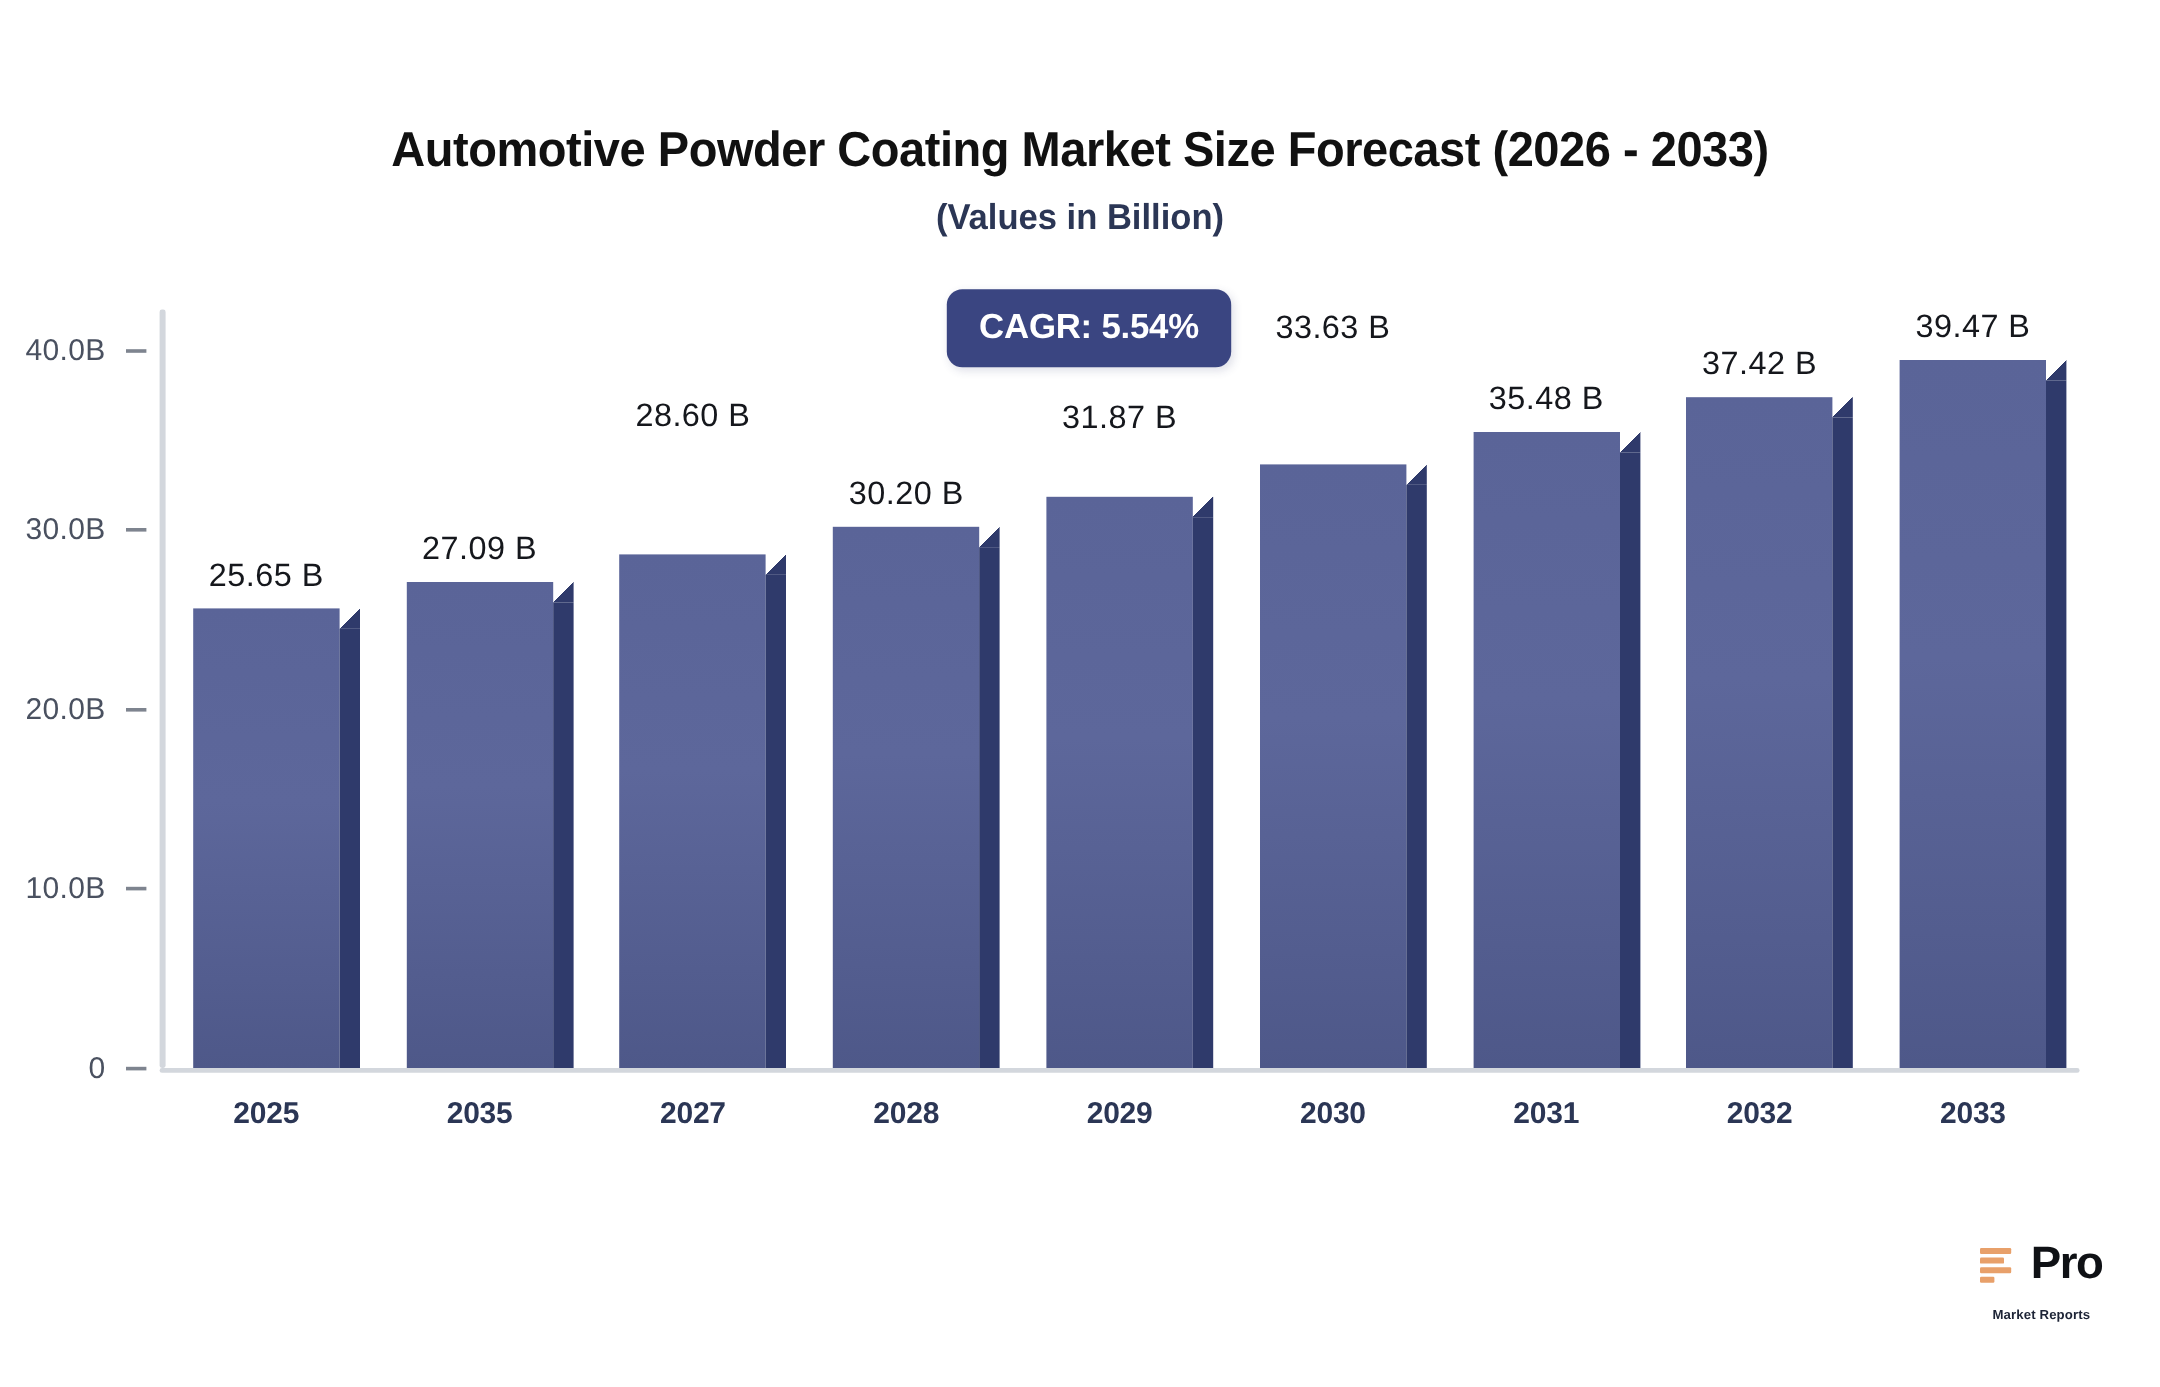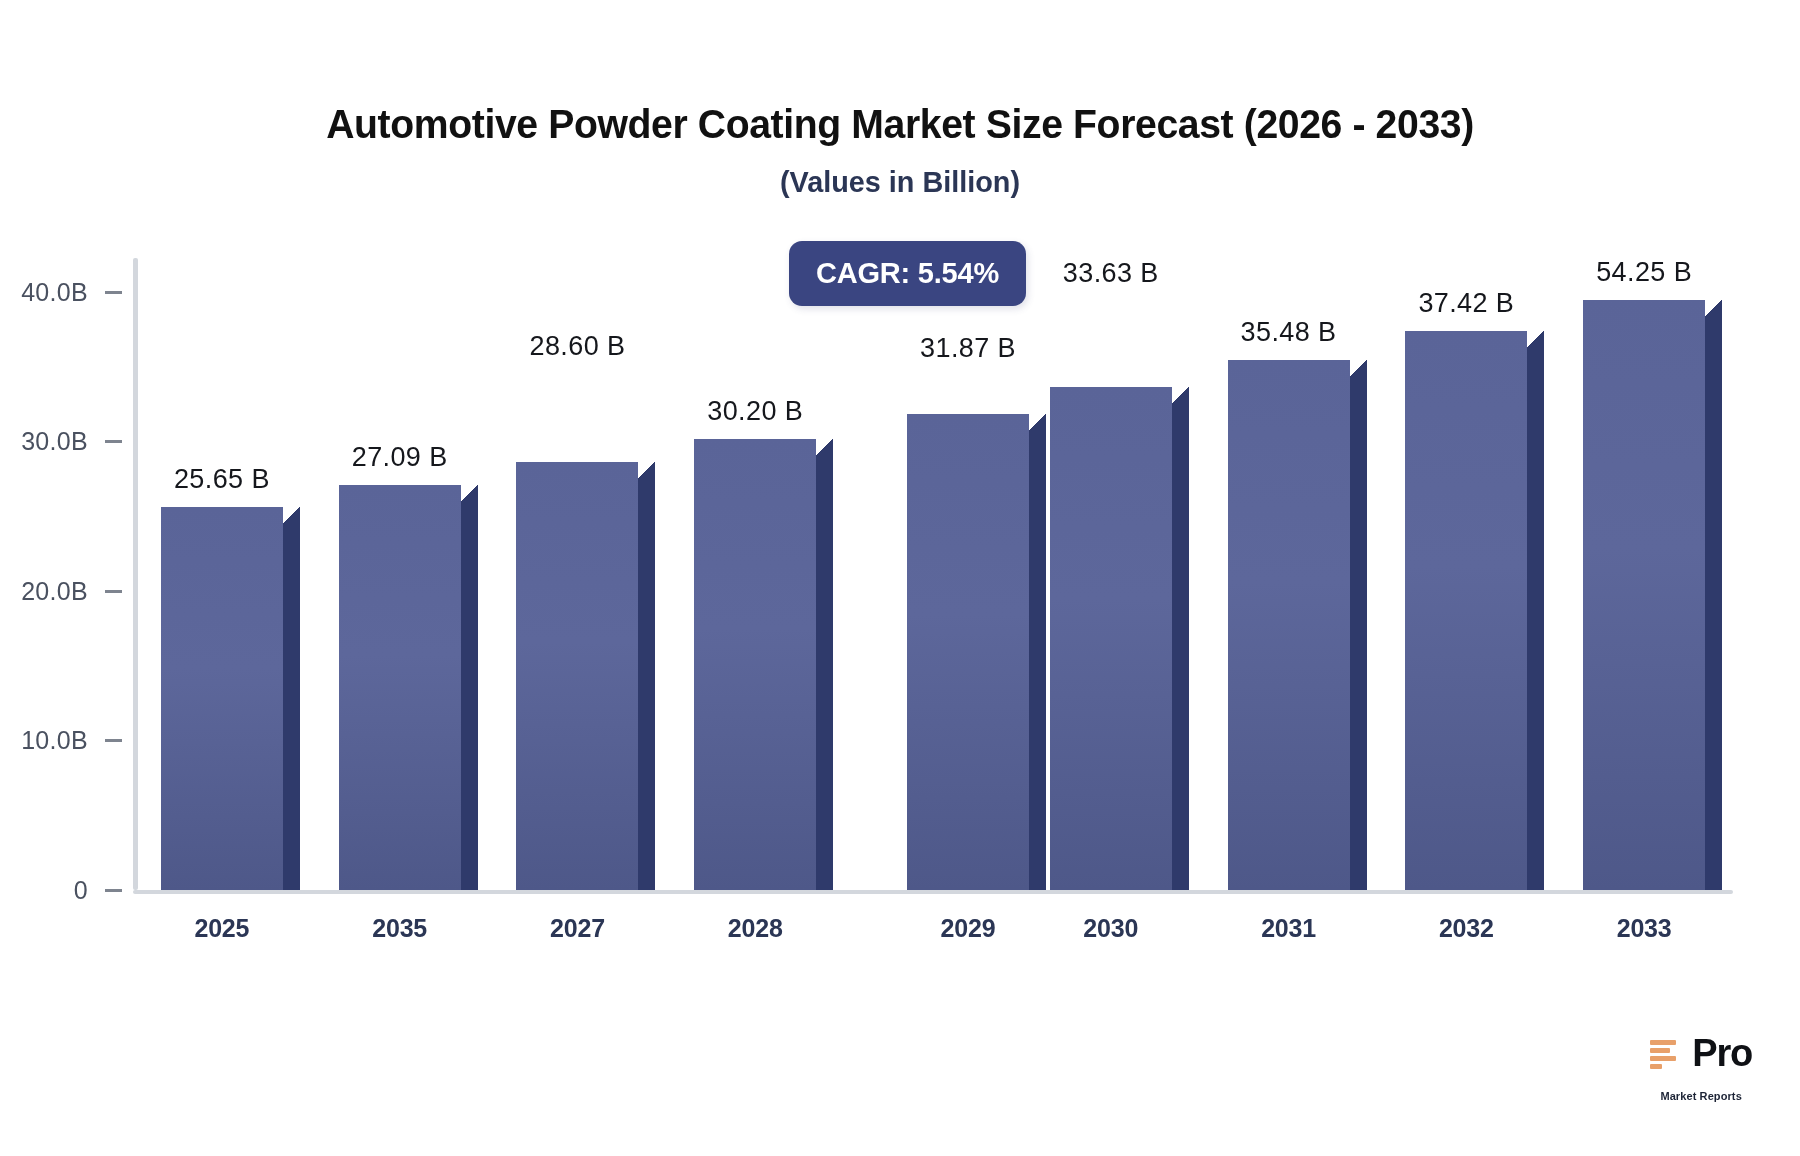--- a/index.html
+++ b/index.html
@@ -277,21 +277,21 @@
           <div class="bar-label">28.60 B</div>
           <div class="xlabel">2027</div>
         </div>
         <div class="bar-group" style="left: 561.222px; width: 122px; height: 451.49px;">
           <div class="bar-body" style="height: 451.49px;"></div>
           <div class="bar-side" style="left: 122px; height: 434.49px;"></div>
           <div class="bar-top" style="left: 122px; bottom: 434.49px; background: linear-gradient(to right bottom, rgba(255, 255, 255, 0) 49.5%, rgb(47, 58, 107) 50%);"></div>
           <div class="bar-label">30.20 B</div>
           <div class="xlabel">2028</div>
         </div>
-        <div class="bar-group" style="left: 739px; width: 122px; height: 514px; margin-left: 35px;">
+        <div class="bar-group" style="left: 739px; width: 122px; height: 514px;">
           <div class="bar-body" style="height: 476.457px;"></div>
           <div class="bar-side" style="left: 122px; height: 459.457px;"></div>
           <div class="bar-top" style="left: 122px; bottom: 459.457px; background: linear-gradient(to right bottom, rgba(255, 255, 255, 0) 49.5%, rgb(47, 58, 107) 50%);"></div>
           <div class="bar-label">31.87 B</div>
           <div class="xlabel">2029</div>
         </div>
         <div class="bar-group" style="left: 916.778px; width: 122px; height: 589px;">
           <div class="bar-body" style="height: 502.769px;"></div>
           <div class="bar-side" style="left: 122px; height: 485.769px;"></div>
           <div class="bar-top" style="left: 122px; bottom: 485.769px; background: linear-gradient(to right bottom, rgba(255, 255, 255, 0) 49.5%, rgb(47, 58, 107) 50%);"></div>
@@ -309,21 +309,21 @@
           <div class="bar-body" style="height: 559.429px;"></div>
           <div class="bar-side" style="left: 122px; height: 542.429px;"></div>
           <div class="bar-top" style="left: 122px; bottom: 542.429px; background: linear-gradient(to right bottom, rgba(255, 255, 255, 0) 49.5%, rgb(47, 58, 107) 50%);"></div>
           <div class="bar-label">37.42 B</div>
           <div class="xlabel">2032</div>
         </div>
         <div class="bar-group" style="left: 1450.11px; width: 122px; height: 590.077px;">
           <div class="bar-body" style="height: 590.077px;"></div>
           <div class="bar-side" style="left: 122px; height: 573.077px;"></div>
           <div class="bar-top" style="left: 122px; bottom: 573.077px; background: linear-gradient(to right bottom, rgba(255, 255, 255, 0) 49.5%, rgb(47, 58, 107) 50%);"></div>
-          <div class="bar-label">54.25 B</div>
+          <div class="bar-label">39.47 B</div>
           <div class="xlabel">2033</div>
         </div>
       </div>
   </div>
 
   <div id="logo">
     <div id="logo-row">
       <span id="logo-bars">
         <i></i>
           <i></i>

